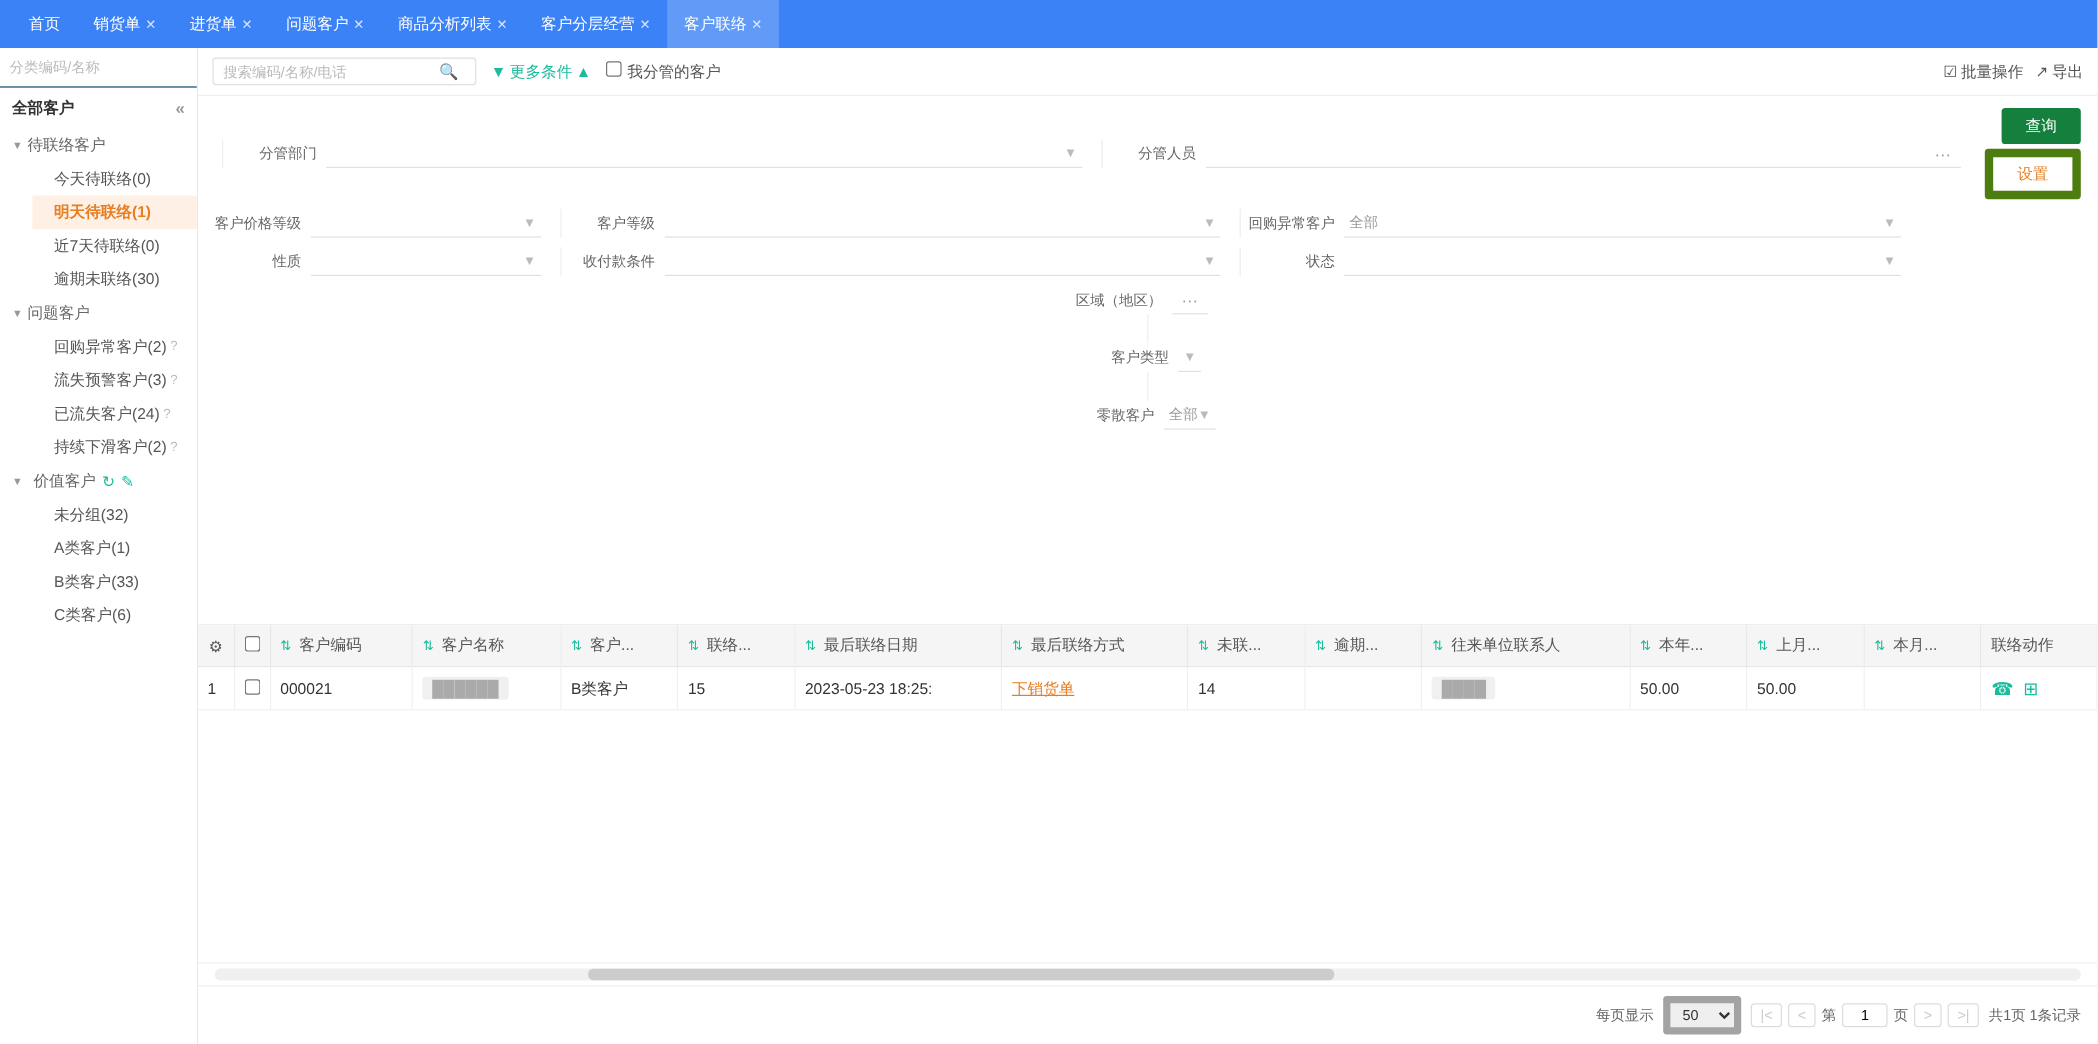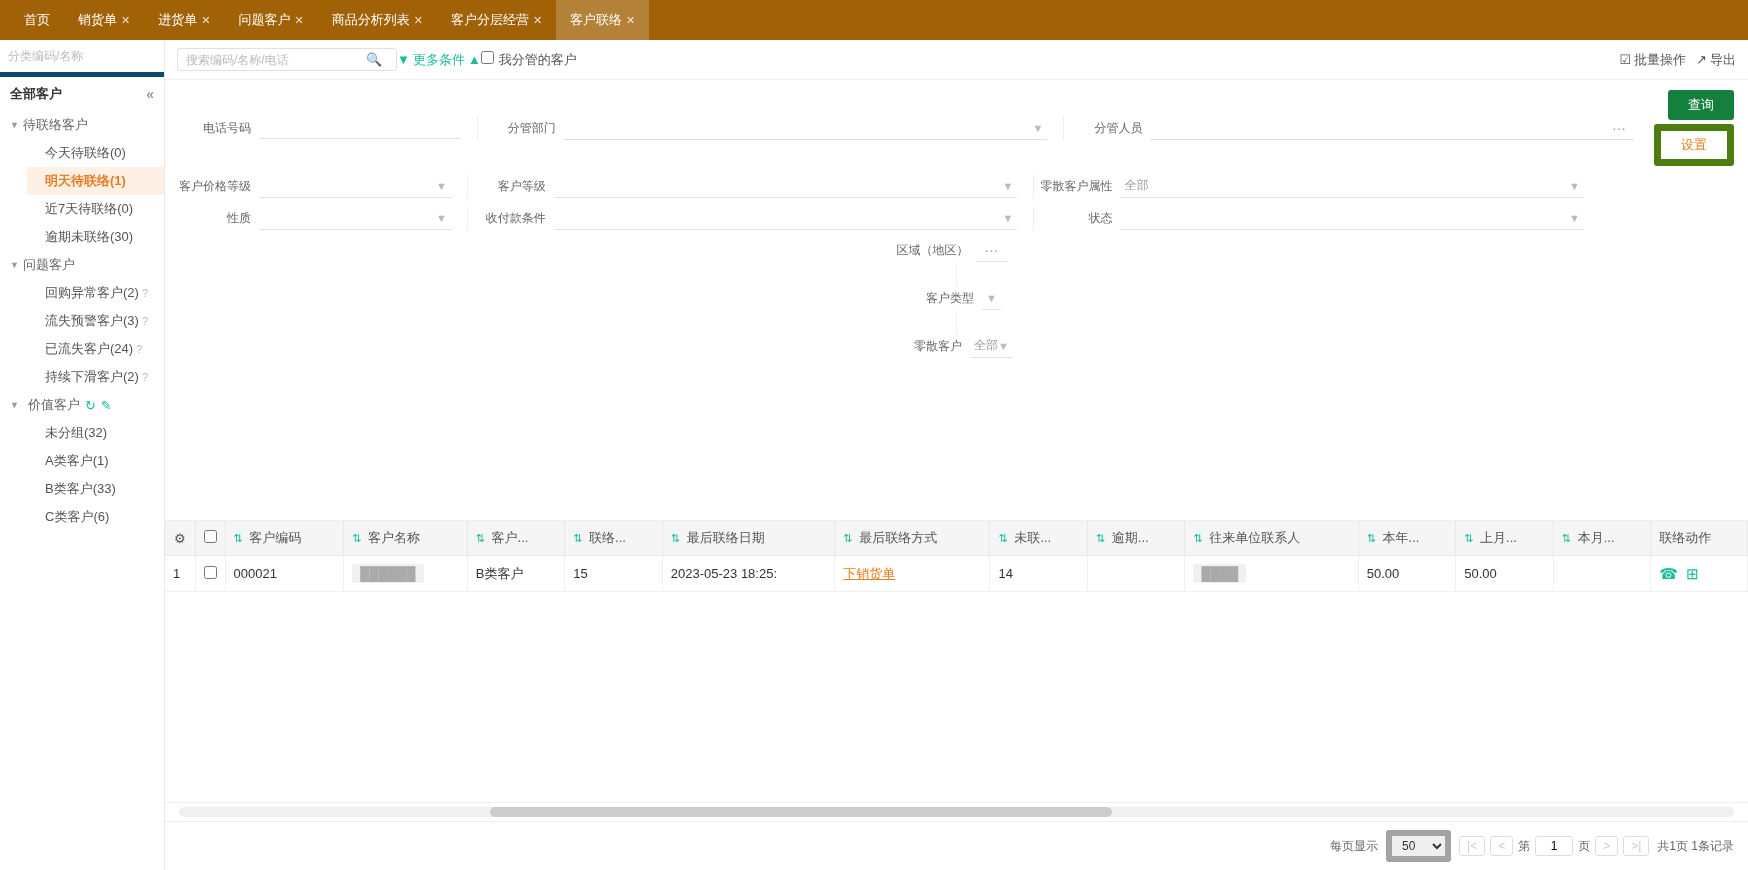--- a/index.html
+++ b/index.html
@@ -1,20 +1,20 @@
 <!DOCTYPE html>
 <html><head>
   <meta charset="utf-8">
   <style>
     * { box-sizing: border-box; margin: 0; padding: 0; font-family: 'Microsoft YaHei', Arial, sans-serif; font-size: 13px; }
     body { background: #f5f5f5; min-width: 1748px; }
 
     
     .top-nav {
-      background: #a16207;
+      background: #3b82f6;
       height: 40px;
       display: flex;
       align-items: center;
       padding: 0 10px;
     }
     .top-nav .nav-item {
       color: white;
       padding: 0 14px;
       height: 40px;
       display: flex;
@@ -41,21 +41,21 @@
       width: 165px;
       background: white;
       border-right: 1px solid #e8e8e8;
       flex-shrink: 0;
       overflow-y: auto;
     }
     .sidebar-search {
       display: flex;
       align-items: center;
       padding: 8px 8px;
-      border-bottom: 5px solid #0c4a6e;
+      border-bottom: 1px solid #0c4a6e;
       gap: 28px;
     }
     .sidebar-search input {
       flex: 1;
       border: none;
       outline: none;
       font-size: 12px;
       color: #666;
     }
     .sidebar-search input::placeholder { color: #bbb; }
@@ -109,20 +109,21 @@
       flex-direction: column;
       overflow: hidden;
     }
 
     
     .search-bar {
       background: white;
       padding: 8px 12px;
       display: flex;
       align-items: center;
+      gap: 12px;
       border-bottom: 1px solid #eee;
     }
     .search-input-wrap {
       display: flex;
       align-items: center;
       border: 1px solid #e0e0e0;
       border-radius: 3px;
       padding: 3px 8px;
       width: 220px;
     }
@@ -523,24 +524,20 @@
         <div class="btn-export">
           <span>↗</span>
           <span>导出</span>
         </div>
       </div>
     </div>
 
     <div class="filter-panel">
 
       <div class="filter-row">
-        <div class="filter-cell">
-          <span class="filter-label">电话号码</span>
-          <input class="filter-input" type="text" style="">
-        </div>
         <div class="filter-divider"></div>
         <div class="filter-cell filter-cell-wide">
           <span class="filter-label">分管部门</span>
           <div class="filter-select">
             <span class="filter-select-text"></span>
             <span class="filter-select-arrow">▼</span>
           </div>
         </div>
         <div class="filter-divider"></div>
         <div class="filter-cell filter-cell-wide">
@@ -567,21 +564,21 @@
         <div class="filter-divider"></div>
         <div class="filter-cell filter-cell-wide">
           <span class="filter-label">客户等级</span>
           <div class="filter-select">
             <span class="filter-select-text"></span>
             <span class="filter-select-arrow">▼</span>
           </div>
         </div>
         <div class="filter-divider"></div>
         <div class="filter-cell filter-cell-wide">
-          <span class="filter-label">零散客户属性</span>
+          <span class="filter-label">回购异常客户</span>
           <div class="filter-select">
             <span class="filter-select-text">全部</span>
             <span class="filter-select-arrow">▼</span>
           </div>
         </div>
         <div style="flex:0 0 140px;"></div>
       </div>
 
       <div class="filter-row">
         <div class="filter-cell">

